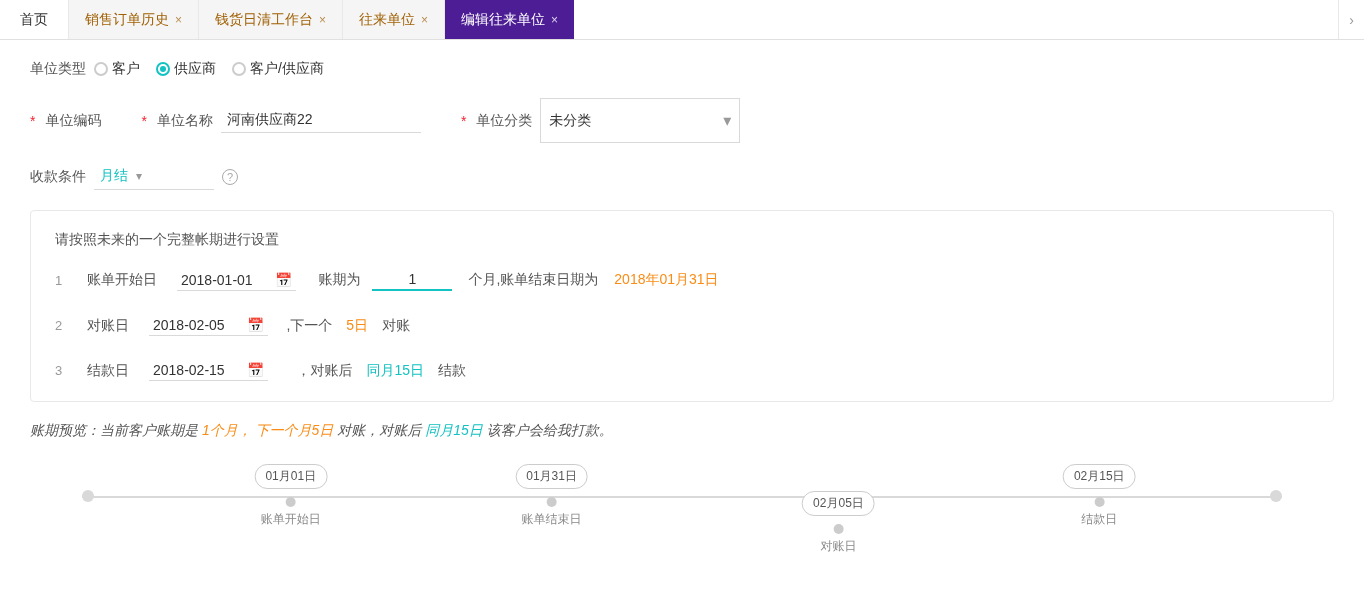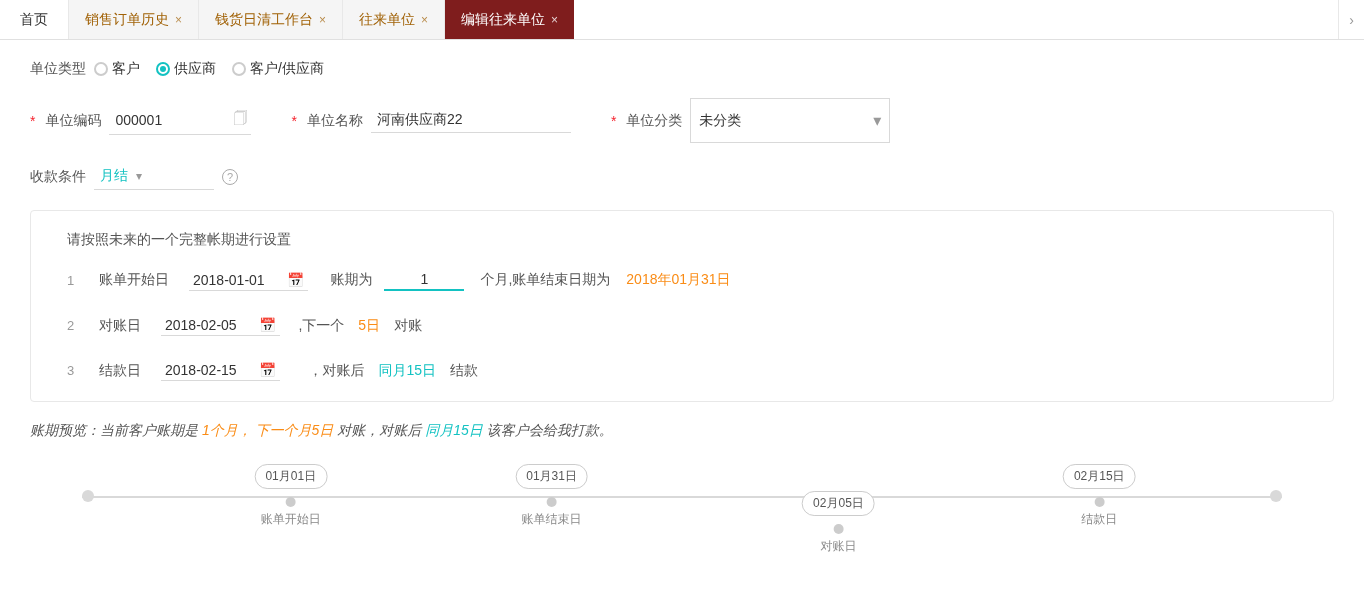--- a/index.html
+++ b/index.html
@@ -20,21 +20,21 @@
       padding: 0 16px;
       cursor: pointer;
       font-size: 14px;
       color: #a16207;
       border-right: 1px solid #e8e8e8;
       gap: 6px;
       white-space: nowrap;
       background: #f5f5f5;
     }
     .tab.active {
-      background: #7f1d1d;
+      background: #4c1d95;
       color: #fff;
       border-right: none;
     }
     .tab .close-x {
       font-size: 12px;
       color: inherit;
       opacity: 0.7;
       cursor: pointer;
     }
     .tab.active .close-x { color: #fff; opacity: 0.8; }
@@ -181,21 +181,21 @@
       justify-content: center;
       color: #aaa;
       font-size: 11px;
       cursor: pointer;
     }
 
     
     .settings-box {
       border: 1px solid #e8e8e8;
       border-radius: 4px;
-      padding: 20px 36px;
+      padding: 20px 24px;
       margin-bottom: 20px;
     }
     .settings-title {
       font-size: 14px;
       color: #555;
       margin-bottom: 20px;
     }
 
     .setting-row {
       display: flex;
@@ -368,24 +368,20 @@
           <span>客户/供应商</span>
         </label>
       </div>
     </div>
   </div>
 
   <div class="form-row" style="gap:40px;">
     <div class="form-field">
       <span class="required-star">*</span>
       <span class="form-label">单位编码</span>
-      <div class="input-with-icon">
-        <input type="text" style="width: 120px;" value="000001">
-        <span class="input-icon">🗍</span>
-      </div>
     </div>
     <div class="form-field">
       <span class="required-star">*</span>
       <span class="form-label">单位名称</span>
       <input class="text-input" type="text" style="width: 200px; border-bottom: 1px solid rgb(217, 217, 217);" value="河南供应商22">
     </div>
     <div class="form-field">
       <span class="required-star">*</span>
       <span class="form-label">单位分类</span>
       <div class="dropdown-field" style="min-width:200px;">

